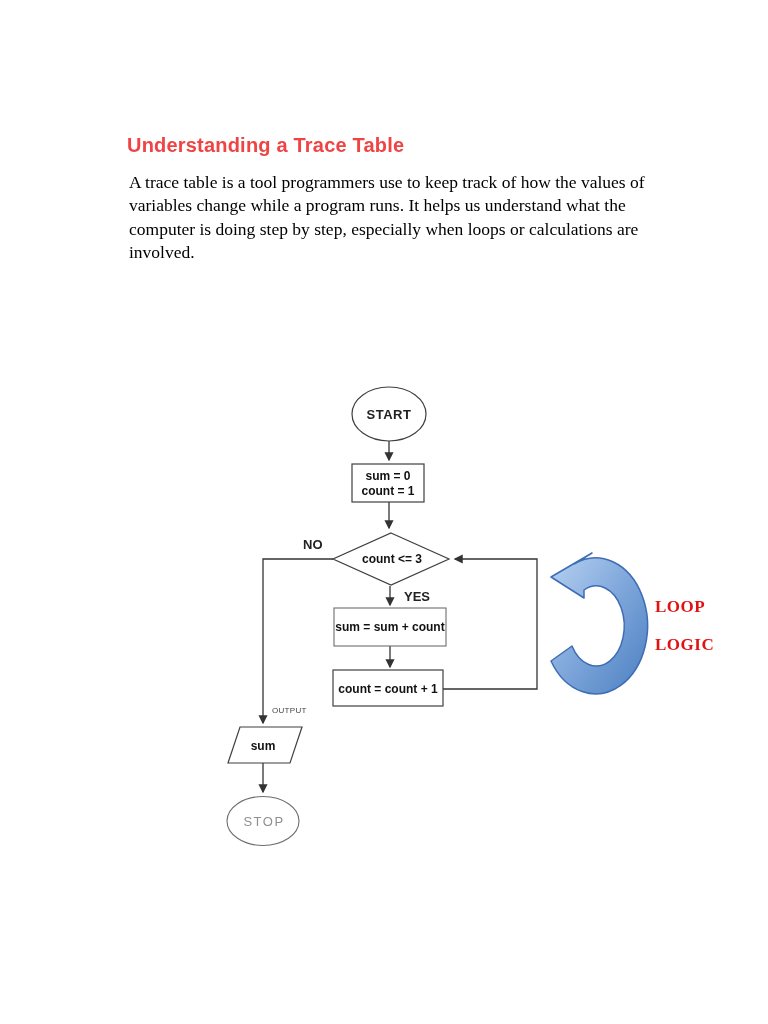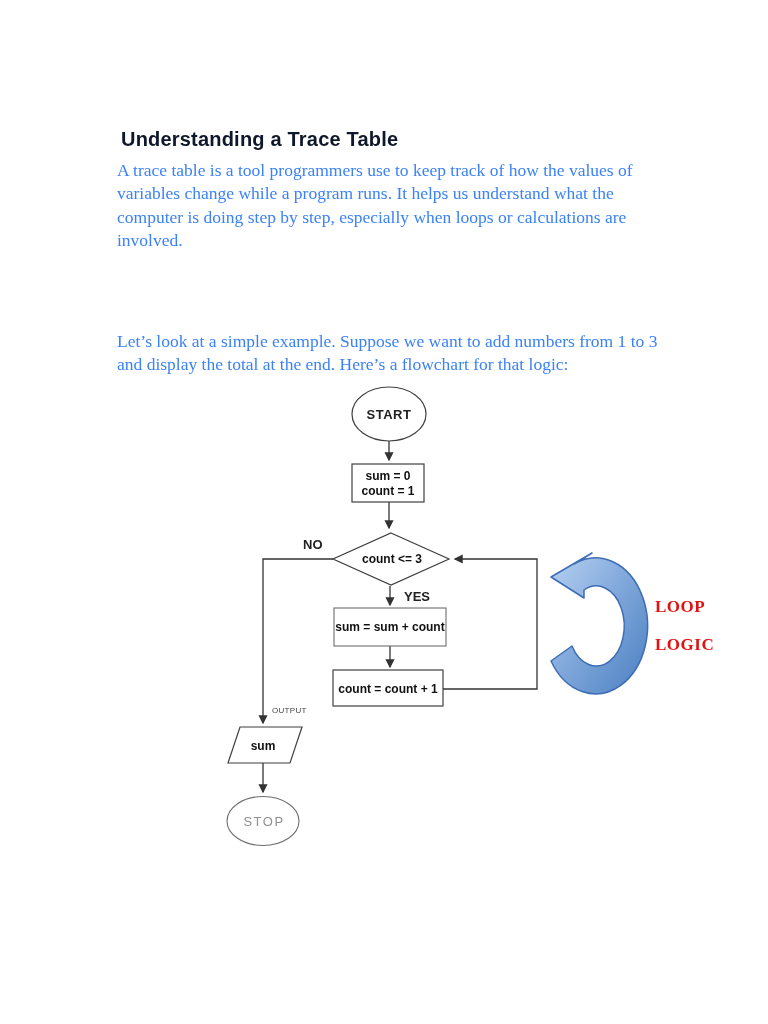--- a/index.html
+++ b/index.html
@@ -5,31 +5,31 @@
   html,body{margin:0;padding:0;background:#fff;}
   .page{
     position:relative;
     width:768px;height:1024px;
     background:#ffffff;
     overflow:hidden;
     font-family:"Liberation Serif", serif;
   }
   .title{
     position:absolute;left:113px;top:120px;width:600px;
-    margin:8px;
+    margin:14px;
     font-family:"Liberation Sans", sans-serif;
     font-size:20px;font-weight:bold;
-    color:#0f172a;
+    color:#ef4444;
     letter-spacing:0.2px;
   }
   .para{
     position:absolute;left:113px;width:548px;
-    margin:4px;
+    margin:16px;
     font-size:17.5px;line-height:23.4px;
-    color:#3b82f6;
+    color:#000000;
   }
   .p1{top:155px;}
   .p2{top:265px;}
   .p3{top:326px;}
   .flowchart-svg{position:absolute;left:0;top:380px;}
   .shape{fill:#ffffff;stroke:#3f3f3f;stroke-width:1.2;}
   .shape-light{fill:#ffffff;stroke:#6e6e6e;stroke-width:1.1;}
   .conn{fill:none;stroke:#333333;stroke-width:1.3;}
   .nodetext{
     font-family:"Liberation Sans", sans-serif;
@@ -62,21 +62,20 @@
   }
 </style>
 </head>
 <body>
 
 <div class="page">
 
   <h1 class="title">Understanding a Trace Table</h1>
 
   <p class="para p1">A trace table is a tool programmers use to keep track of how the values of variables change while a program runs. It helps us understand what the computer is doing step by step, especially when loops or calculations are involved.</p>
-  <p class="para p3">Let’s look at a simple example. Suppose we want to add numbers from 1 to 3 and display the total at the end. Here’s a flowchart for that logic:</p>
 
   <svg class="flowchart-svg" width="768" height="500" viewBox="0 380 768 500">
     <defs>
       <marker id="arrowhead" viewBox="0 0 10 10" refX="8.5" refY="5" markerWidth="7" markerHeight="7" orient="auto-start-reverse">
         <path d="M0,0 L10,5 L0,10 Z" fill="#333333"></path>
       </marker>
       <linearGradient id="loopArrowGrad" x1="0" y1="0" x2="1" y2="1">
         <stop offset="0" stop-color="#b8d2f2"></stop>
         <stop offset="0.5" stop-color="#7ea6da"></stop>
         <stop offset="1" stop-color="#4a7fc1"></stop>

